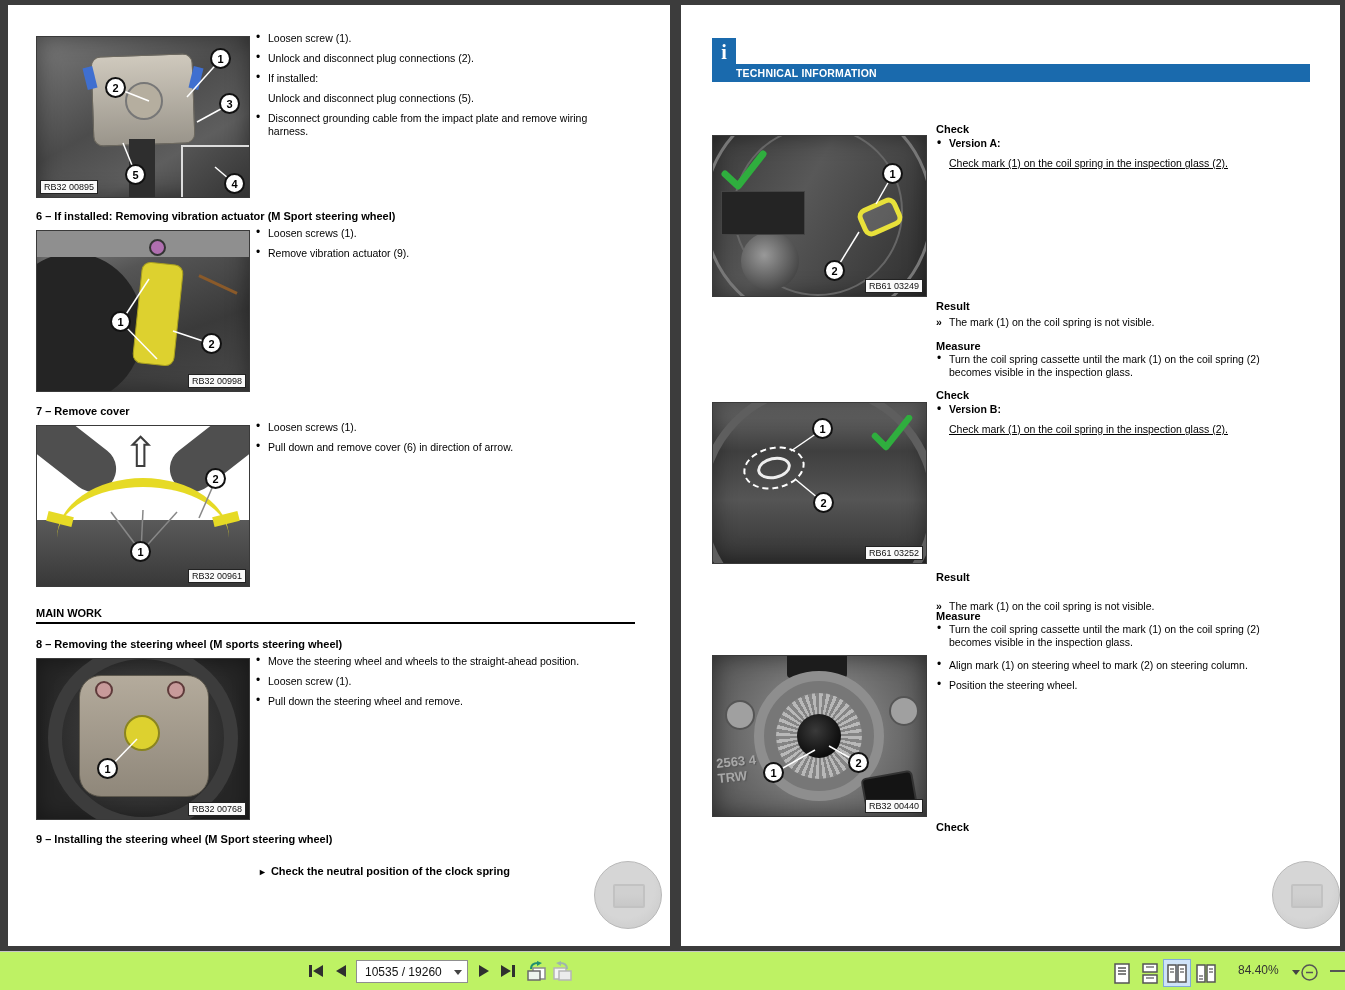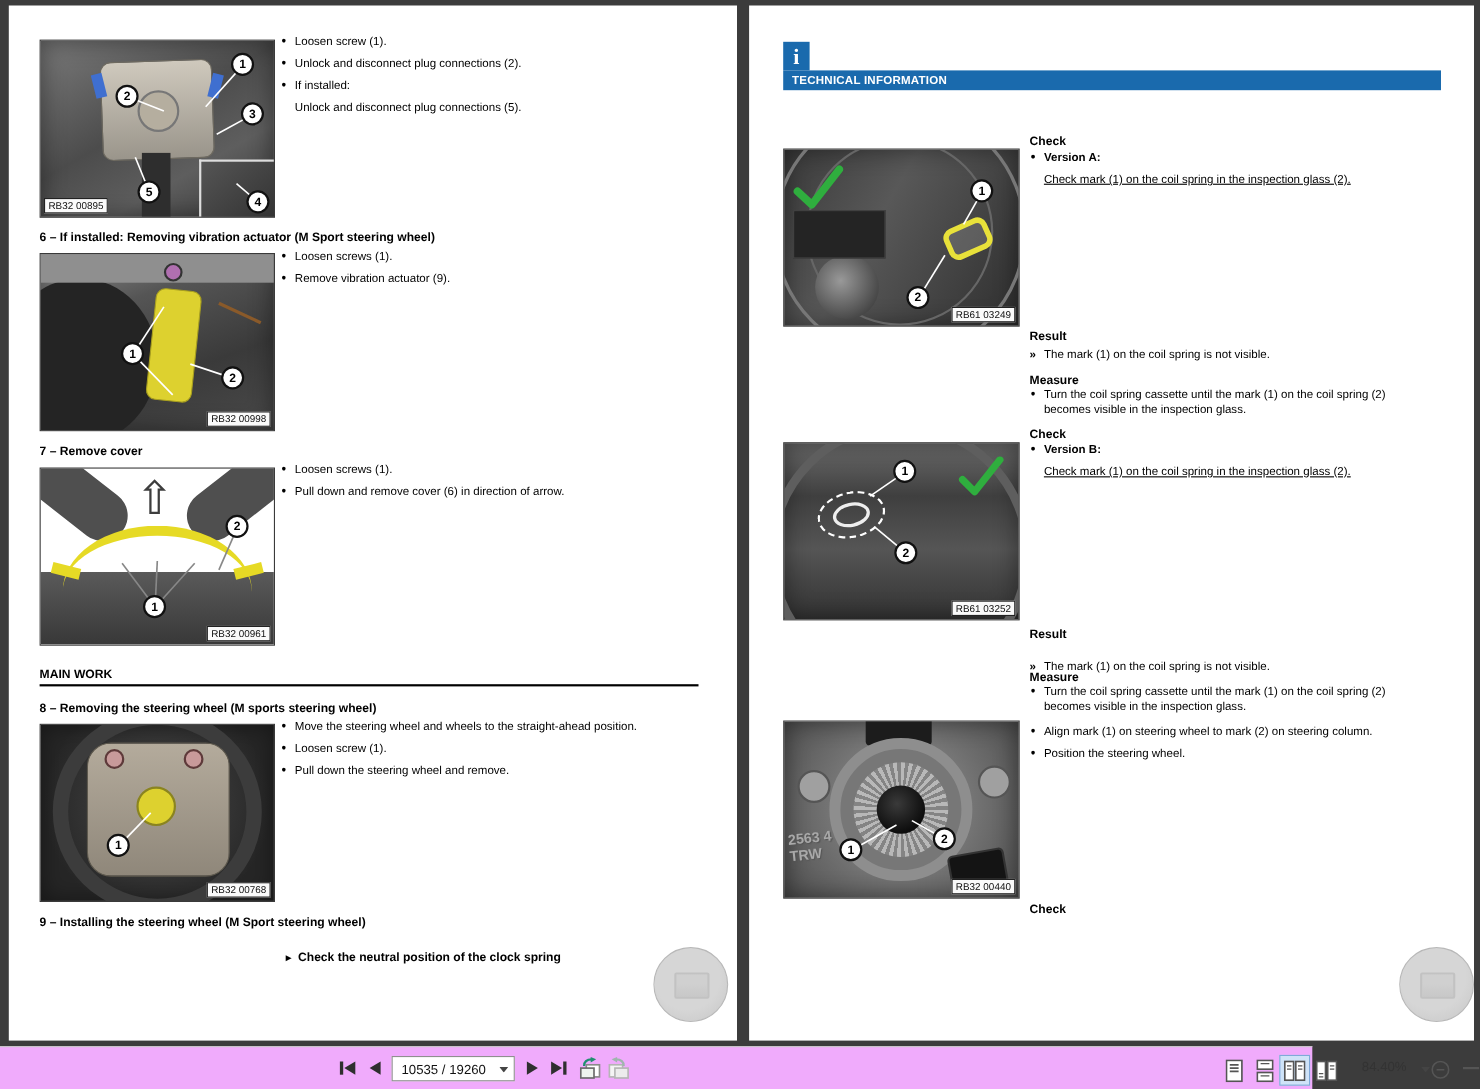--- a/index.html
+++ b/index.html
@@ -21,28 +21,28 @@
   .bullet::before{content:"\2022";position:absolute;left:1px;top:-1px;font-size:12px;}
   .bullet.nodot::before{content:"";}
   .rule{position:absolute;height:2px;background:#000;}
   .res-line{position:relative;padding-left:13px;}
   .res-mk{position:absolute;left:0;top:0;font-weight:bold;}
   .sub-text{padding-left:13px;text-decoration:underline;}
   .linkline{position:absolute;font-size:11px;font-weight:bold;color:#000;white-space:nowrap;}
   .linkline .mk{font-size:9px;margin-right:4px;}
   
   .infoicon{position:absolute;background:#1a6aad;color:#fff;display:flex;align-items:flex-end;justify-content:center;font-family:"Liberation Serif",serif;font-weight:bold;font-size:20px;line-height:24px;}
-  .infobar{position:absolute;background:#1a6aad;color:#fff;font-weight:bold;font-size:10.5px;display:flex;align-items:center;padding-left:8px;box-sizing:border-box;letter-spacing:.2px;}
+  .infobar{position:absolute;background:#1a6aad;color:#fff;font-weight:bold;font-size:10.5px;display:flex;align-items:center;padding-left:24px;box-sizing:border-box;letter-spacing:.2px;}
   .notebox{position:absolute;background:#b9ddf2;padding:3px;box-sizing:border-box;}
   .notebox .inner{background:#fff;height:19px;line-height:19px;font-size:10.5px;padding-left:6px;color:#000;}
   
   .wm{position:absolute;width:66px;height:66px;border-radius:50%;background:radial-gradient(circle at 45% 40%,#d6d6d6 55%,#c6c6c6);border:1px solid #b8b8b8;z-index:8;}
   .wm::after{content:"";position:absolute;left:18px;top:22px;width:28px;height:20px;border:2px solid #c2c2c2;border-radius:2px;background:linear-gradient(#d0d0d0 40%,#c8c8c8);}
   
-  #toolbar{position:absolute;left:0;top:951px;width:1193px;height:39px;background:#f0abfc;border-top:1px solid #c6c6c6;box-sizing:border-box;}
+  #toolbar{position:absolute;left:0;top:951px;width:1345px;height:39px;background:#bef264;border-top:1px solid #c6c6c6;box-sizing:border-box;}
   .tbtn{position:absolute;display:flex;align-items:center;justify-content:center;cursor:pointer;}
   #pageInput{position:absolute;left:356px;top:8px;width:112px;height:23px;border:1px solid #8f8f8f;background:#fff;font-size:12px;font-family:"Liberation Sans",sans-serif;padding:0 18px 0 8px;box-sizing:border-box;color:#111;}
   .zoomtxt{position:absolute;left:1238px;top:11px;font-size:12px;color:#333;}
   .viewbox{position:absolute;top:7px;width:26px;height:26px;display:flex;align-items:center;justify-content:center;border:1px solid transparent;}
   .viewbox.sel{background:#cfe3f8;border:1px solid #7fa9d9;}
   .slider{position:absolute;left:1330px;top:970px;width:15px;height:2px;background:#555;}
   
   .d{position:absolute;}
   .chk{position:absolute;z-index:6;}
 </style>
@@ -73,20 +73,21 @@
       <div class="callout" style="left:88px;top:127px">5</div>
       <div class="callout" style="left:187px;top:136px">4</div>
       <div class="figlabel lft">RB32 00895</div>
     </div>
 
     <div class="bullets body-text" style="left:247px;top:27px;width:348px">
       <div class="bullet">Loosen screw (1).</div>
       <div class="bullet">Unlock and disconnect plug connections (2).</div>
       <div class="bullet">If installed:</div>
       <div class="bullet nodot">Unlock and disconnect plug connections (5).</div>
+      <div class="bullet">Disconnect grounding cable from the impact plate and remove wiring harness.</div>
     </div>
 
     <div class="heading" style="left:28px;top:205px">6 – If installed: Removing vibration actuator (M Sport steering wheel)</div>
     <div class="fig" style="left:28px;top:225px;width:212px;height:160px;background:linear-gradient(160deg,#8f8f8f,#555 30%,#3a3a3a 65%,#4a4a4a)">
       <div class="d" style="left:-34px;top:22px;width:140px;height:150px;border-radius:50%;background:#242424"></div>
       <div class="d" style="left:0;top:0;width:212px;height:26px;background:#8f8f8f"></div>
       <div class="d" style="left:112px;top:8px;width:13px;height:13px;border-radius:50%;background:#b06fb0;border:2px solid #333"></div>
       <div class="d" style="left:100px;top:32px;width:40px;height:100px;background:#ddd12f;border:1px solid #a89f1f;border-radius:9px;transform:rotate(6deg)"></div>
       <div class="d" style="left:160px;top:52px;width:42px;height:3px;background:#8a5a2a;transform:rotate(25deg)"></div>
       <svg class="cl-svg" width="212" height="160">

